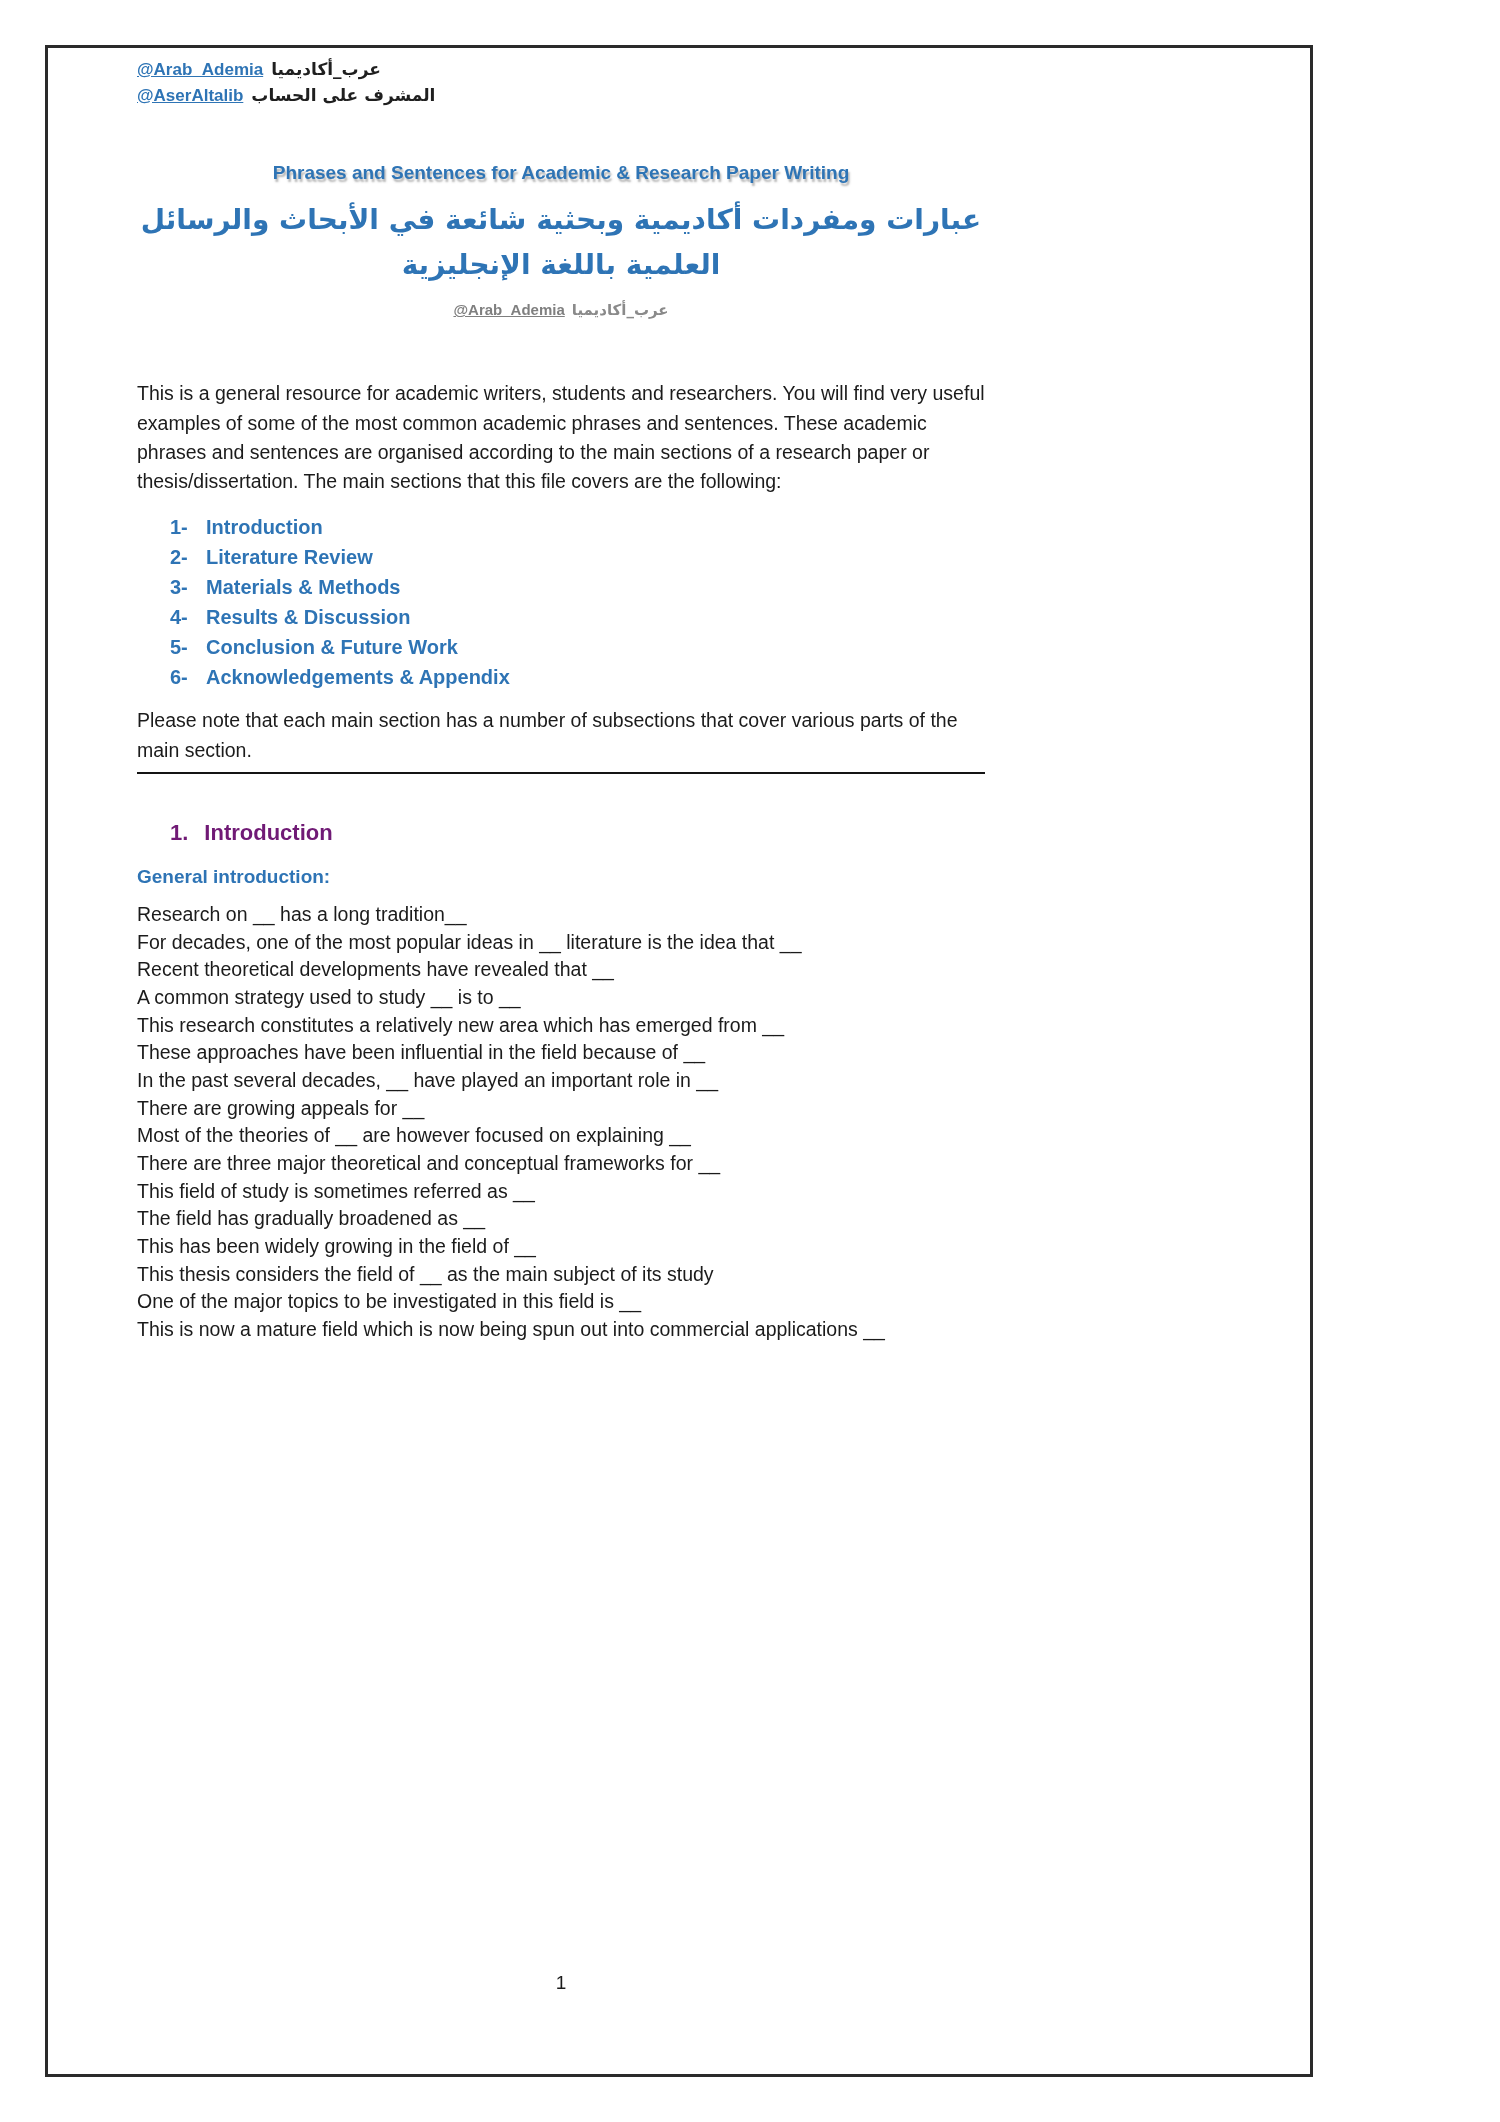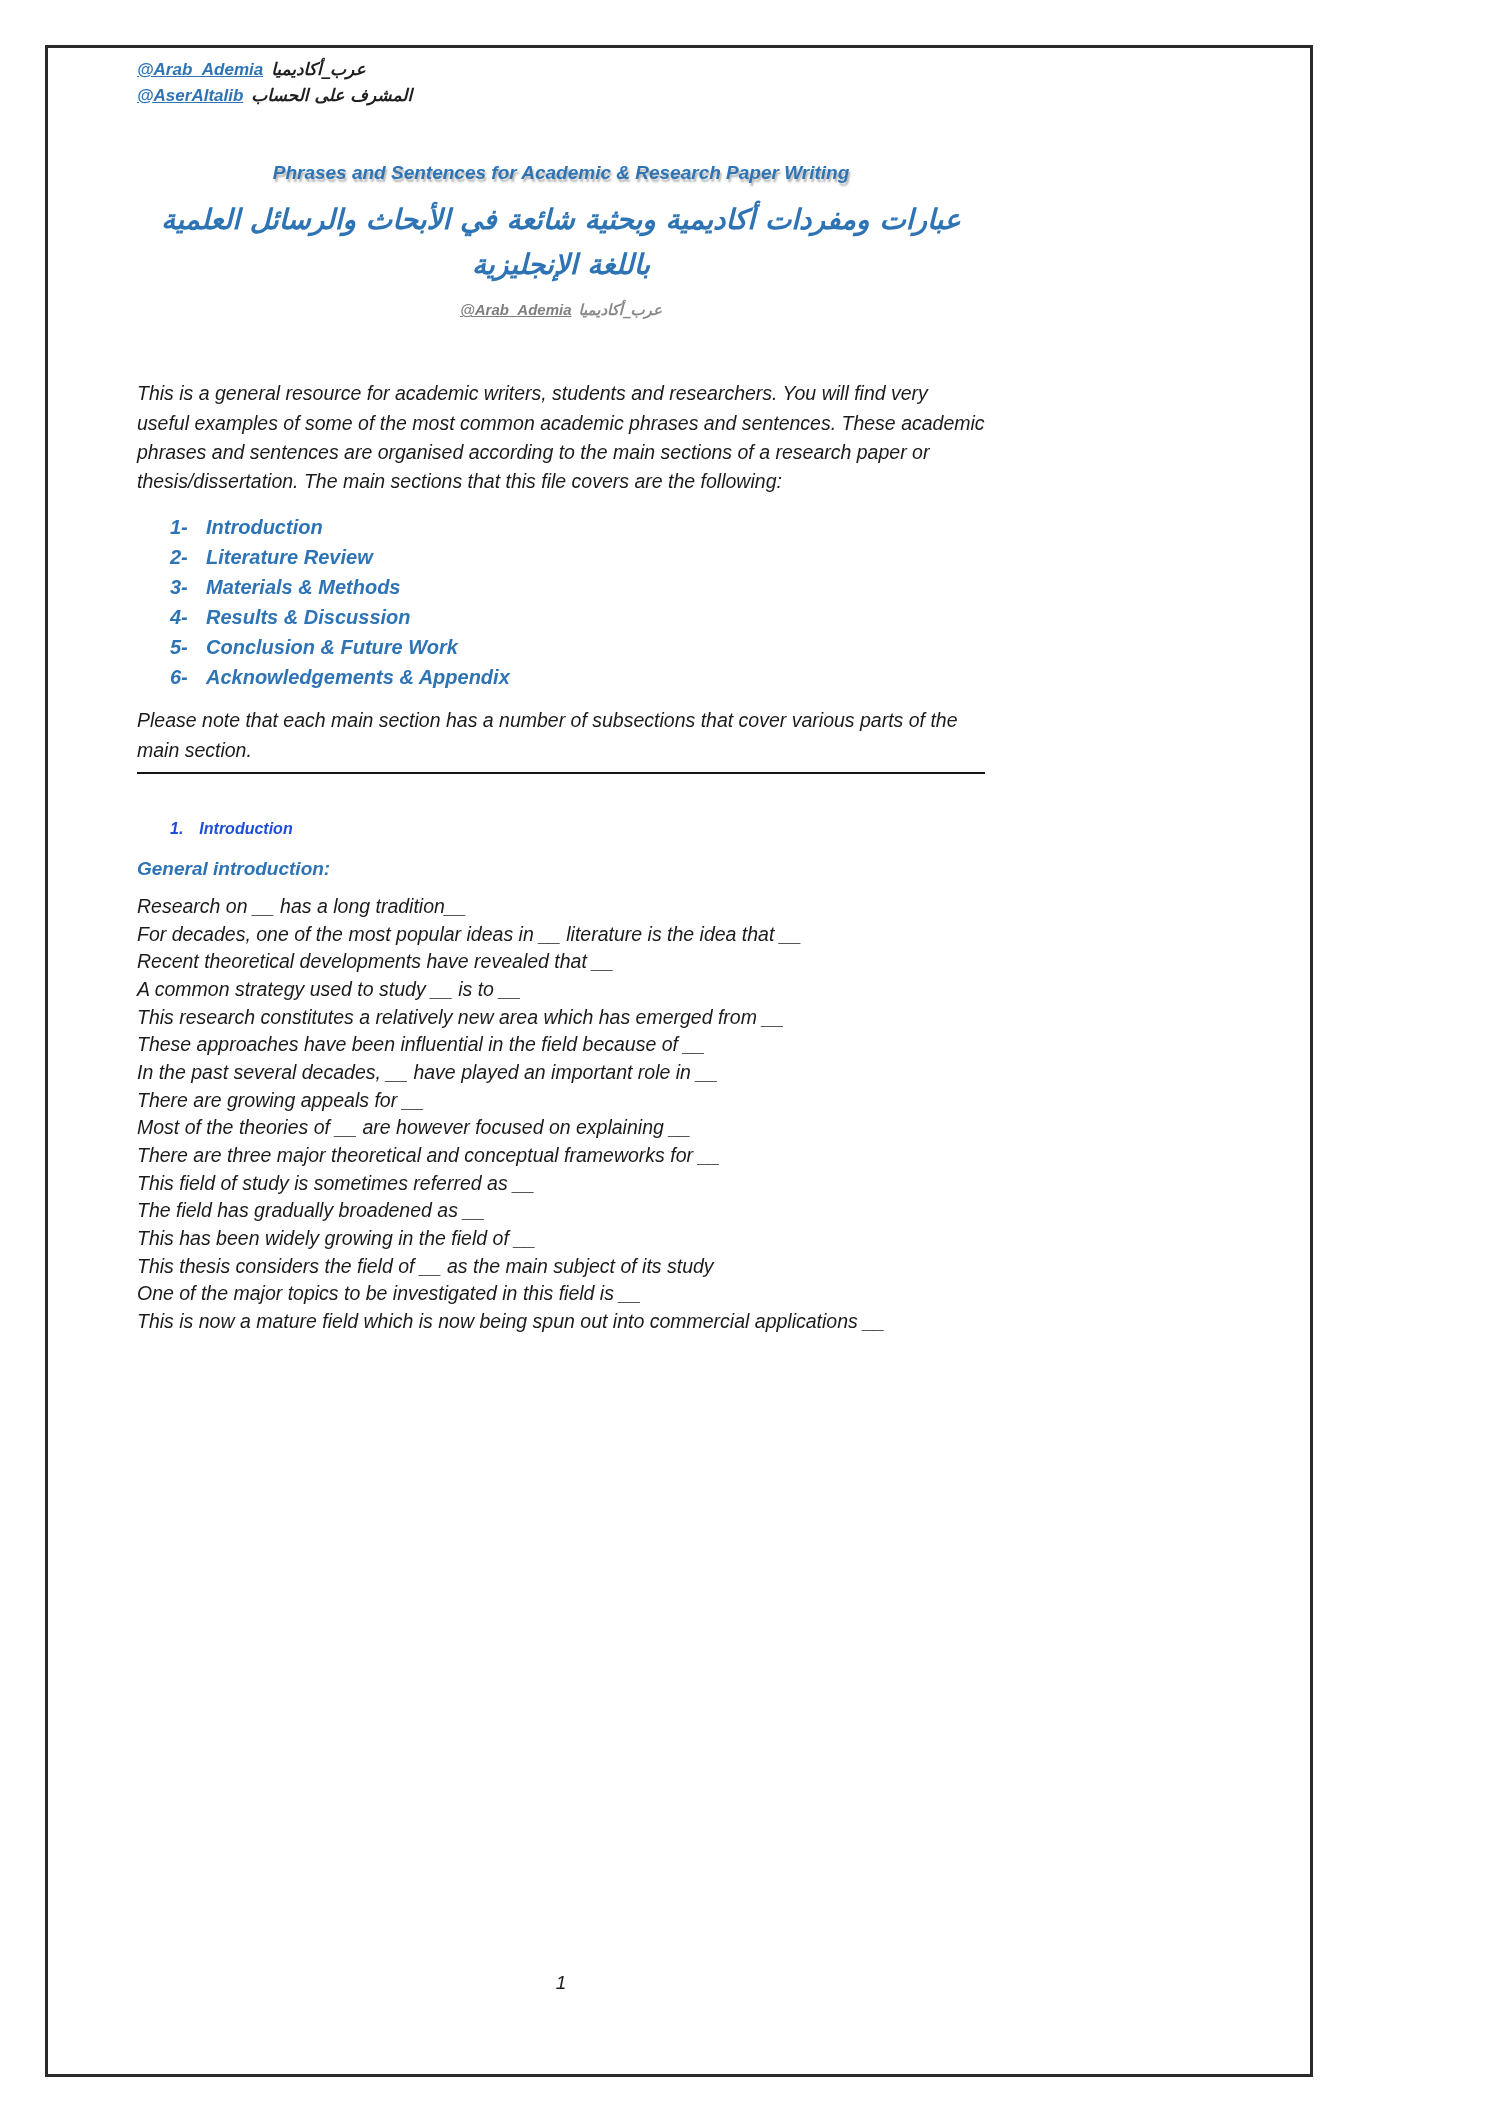--- a/index.html
+++ b/index.html
@@ -4,21 +4,20 @@
 <style>
   * { box-sizing: border-box; }
   html, body { margin: 0; padding: 0; background: #ffffff; }
   .page {
     position: relative;
     width: 1358px;
     height: 2122px;
     background: #ffffff;
     font-family: "Liberation Sans", sans-serif;
     overflow: hidden;
-    font-style: italic;
   }
   .border-frame {
     position: absolute;
     inset: 45px;
     border: 3px solid #2a2a2a;
     pointer-events: none;
   }
   .content {
     position: absolute;
     left: 137px;
@@ -91,23 +90,23 @@
     font-size: 19.5px;
     line-height: 1.5;
     color: #1b1b1b;
   }
   .divider {
     margin-top: 7px;
     border-bottom: 2.5px solid #141414;
   }
   .section-heading {
     margin: 46px 0 0 33px;
-    font-size: 16px;
-    font-weight: bold;
-    color: #1d4ed8;
+    font-size: 22px;
+    font-weight: bold;
+    color: #701a75;
   }
   .sec-num { margin-right: 16px; }
   .subheading {
     margin-top: 20px;
     font-size: 19px;
     font-weight: bold;
     color: #2E74B5;
   }
   .phrases {
     margin-top: 13px;

